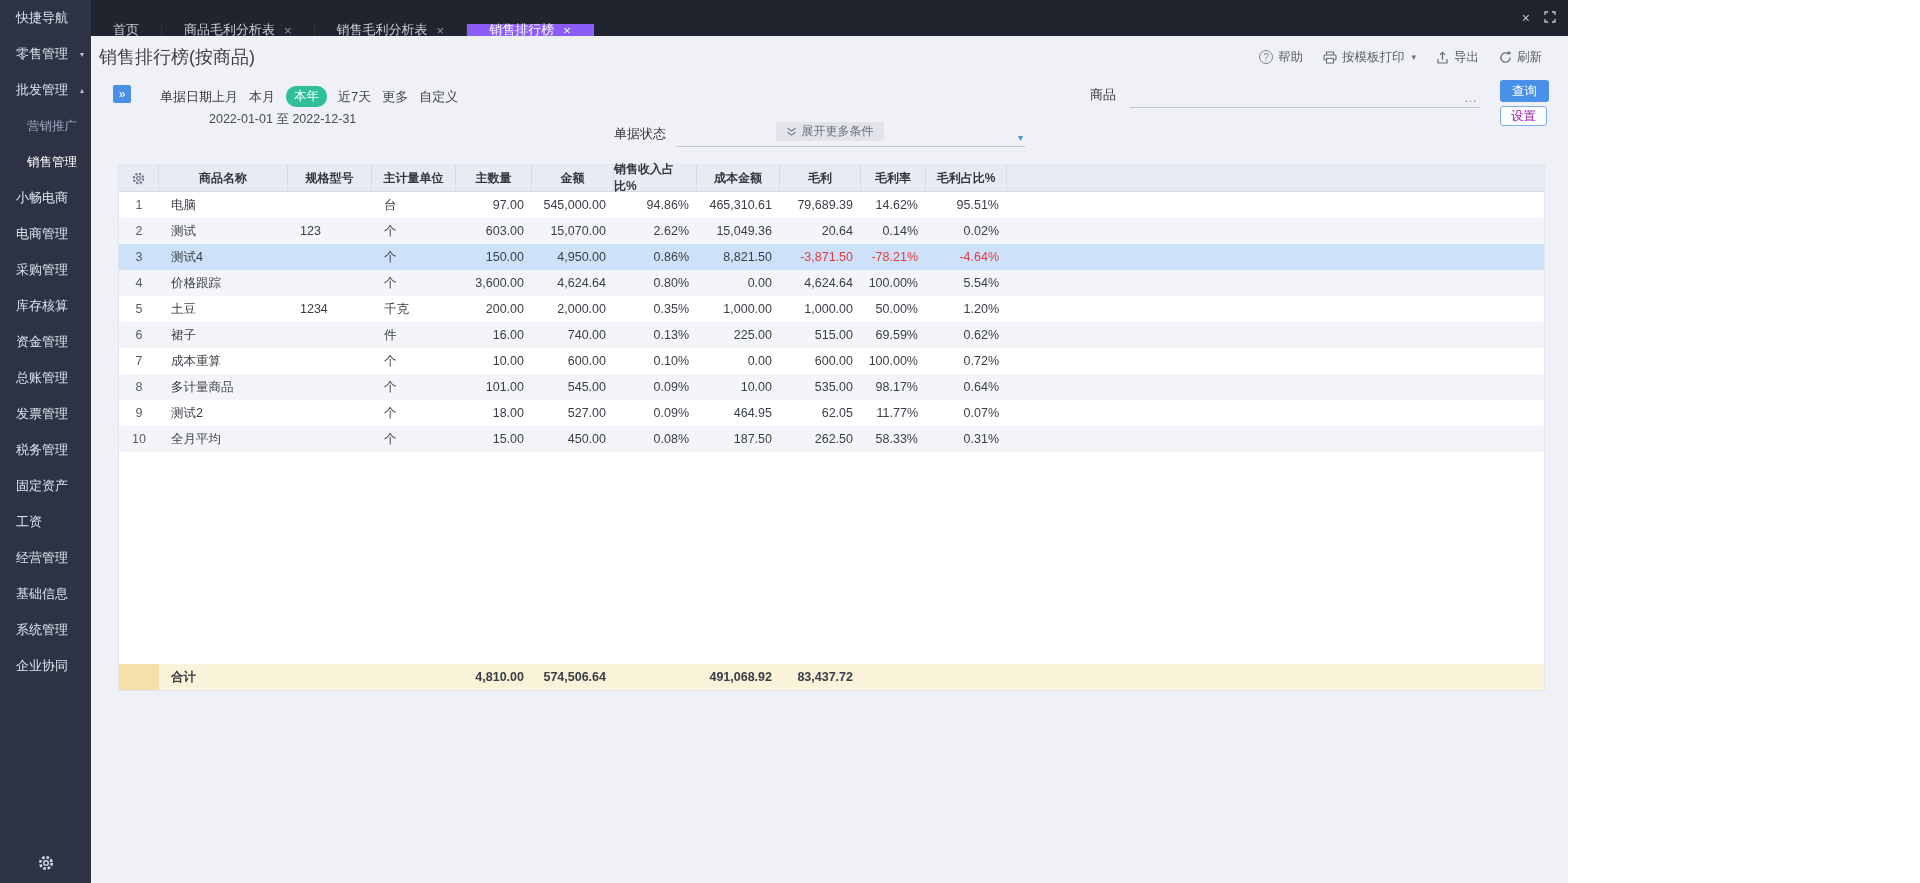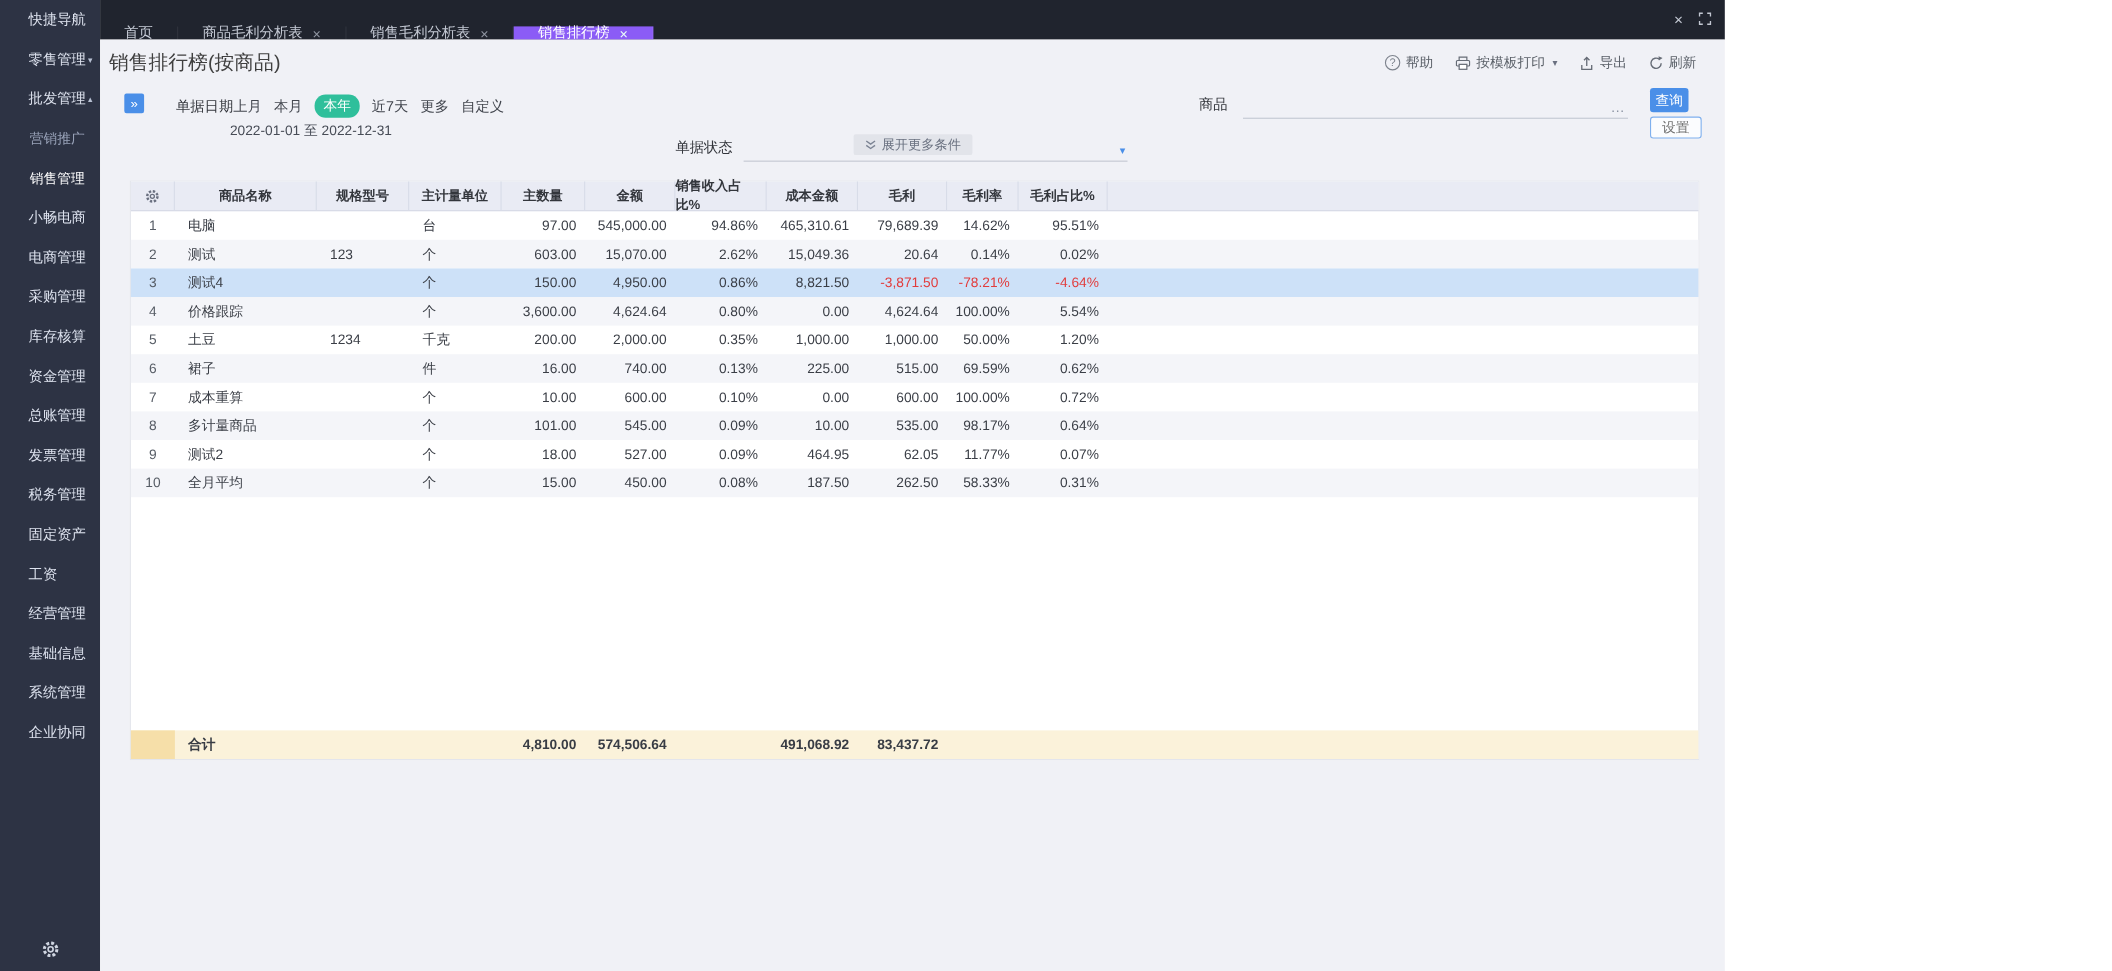--- a/index.html
+++ b/index.html
@@ -4,21 +4,21 @@
 <style>
   * { box-sizing: border-box; margin: 0; padding: 0; }
   html,body { width:1920px; height:883px; background:#ffffff; }
   body { font-family:"Liberation Sans","DejaVu Sans",sans-serif; }
   .canvas { position:relative; width:1920px; height:883px; background:#ffffff; overflow:hidden; }
   .app { position:absolute; left:0; top:0; width:1568px; height:883px; }
 
   
   .sidebar { position:absolute; left:0; top:0; width:91px; height:100%; background:#2d3344; }
   .sb-item { height:36px; display:flex; align-items:center; position:relative; cursor:pointer;
-             padding-left:26px; color:#dde2ee; font-size:13px; white-space:nowrap; }
+             padding-left:16px; color:#dde2ee; font-size:13px; white-space:nowrap; }
   .sb-item.sub { padding-left:27px; color:#9aa4ba; font-size:12.5px; }
   .sb-item.sub.active { color:#ffffff; }
   .sb-caret { position:absolute; right:7px; font-size:8px; color:#b9c2d4; }
   .sidebar-gear { position:absolute; bottom:12px; left:0; width:100%; display:flex; justify-content:center; cursor:pointer; }
 
   
   .tabbar { position:absolute; left:91px; top:0; width:1477px; height:36px; background:#20242e; display:flex; align-items:stretch; }
   .tab { display:flex; align-items:center; padding:0 22px; color:#c6cbd6; font-size:13px;
          border-right:1px solid rgba(255,255,255,0.07); cursor:pointer; white-space:nowrap;margin-top:24px; }
   .tab.active { background:#8b5cf6; color:#ffffff; }
@@ -46,23 +46,23 @@
   .qitem { cursor:pointer; }
   .qitem.pill { background:#2fbf9b; color:#fff; border-radius:10px; padding:2px 8px; font-size:12.5px; }
   .f-daterange { position:absolute; left:118px; top:33px; font-size:12.5px; color:#474c56; }
   .f-status { position:absolute; left:523px; top:8px; display:flex; font-size:13px; color:#33363c;margin-top:39px; }
   .underline { position:relative; border-bottom:1px solid #c2c7d2; height:22px; cursor:text; }
   .f-status .underline { width:349px; margin-left:10px; }
   .sel-caret { position:absolute; right:2px; bottom:3px; color:#4a8fe8; font-size:10px; cursor:pointer; }
   .f-product { position:absolute; left:999px; top:8px; display:flex; font-size:13px; color:#33363c; }
   .f-product .underline { width:350px; margin-left:14px; }
   .dots { position:absolute; right:2px; bottom:2px; color:#8b93a2; font-size:13px; letter-spacing:1px; cursor:pointer; }
-  .btn-search { position:absolute; left:1409px; top:2px; width:35px; height:22px; background:#4a8fe8; color:#fff;
+  .btn-search { position:absolute; left:1409px; top:2px; width:49px; height:22px; background:#4a8fe8; color:#fff;
                 font-size:12.5px; border-radius:3px; display:flex; align-items:center; justify-content:center; cursor:pointer; }
-  .btn-settings { position:absolute; left:1409px; top:28px; width:47px; height:20px; background:#fbfcfe; color:#737373;
+  .btn-settings { position:absolute; left:1409px; top:28px; width:47px; height:20px; background:#fbfcfe; color:#a21caf;
                   border:1px solid #7fb0ee; font-size:12.5px; border-radius:3px; display:flex; align-items:center; justify-content:center; cursor:pointer; }
   .expand-more { position:absolute; left:50%; transform:translateX(-50%); top:44px; height:19px; padding:0 10px;
                  background:#e2e4ea; border-radius:2px; color:#6a7180; font-size:12px; display:flex; align-items:center; gap:5px; cursor:pointer; }
 
   
   .tablewrap { position:absolute; left:27px; top:128px; width:1427px; height:527px; background:#ffffff; border:1px solid #e3e5ec; }
   .thead { display:flex; height:27px; background:#e9ebf4; border-bottom:1px solid #d6dae6; font-weight:700; font-size:12px; color:#33363c; }
   .th { display:flex; align-items:center; justify-content:center; border-right:1px solid #d8dce8; height:100%; }
   .th.fill { border-right:none; }
   .c0 { width:40px; flex:none; }

